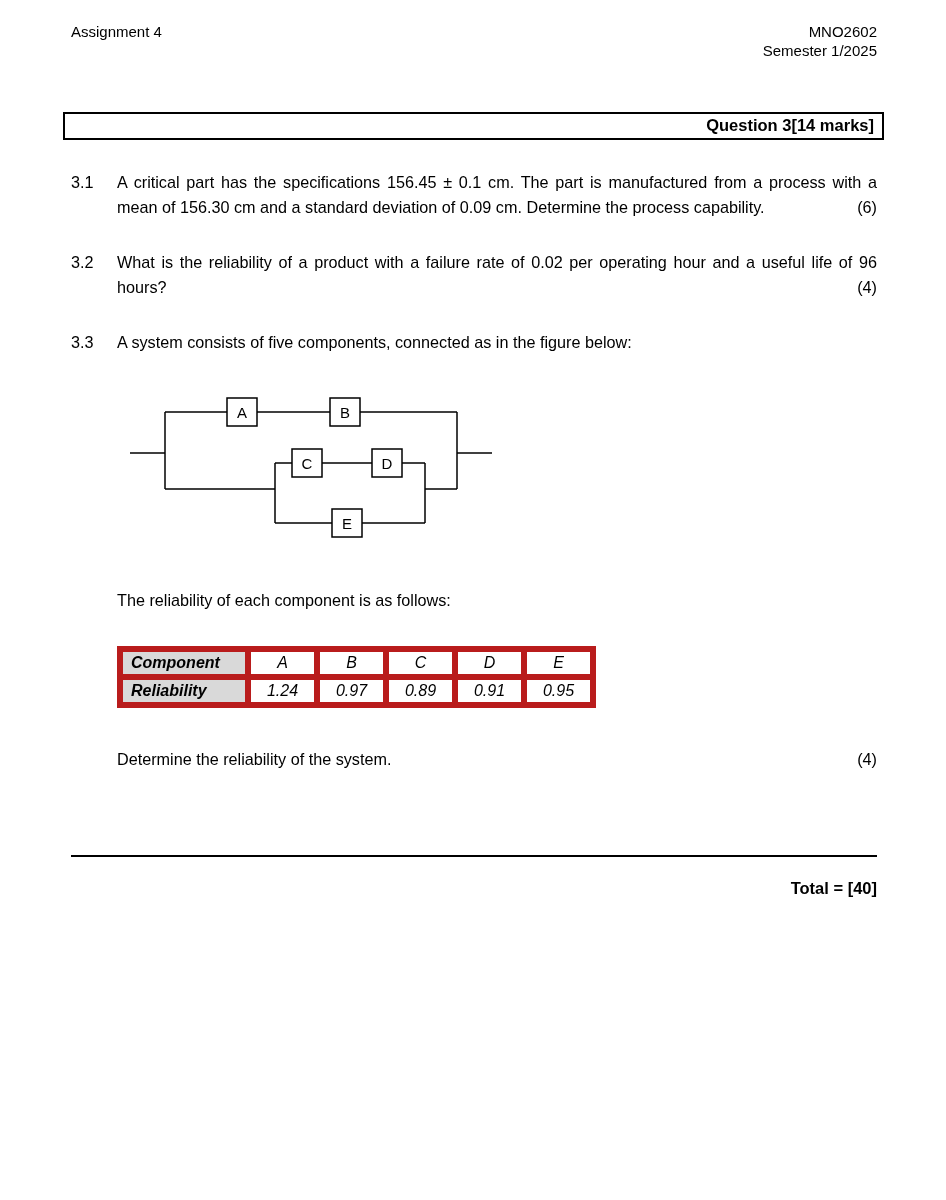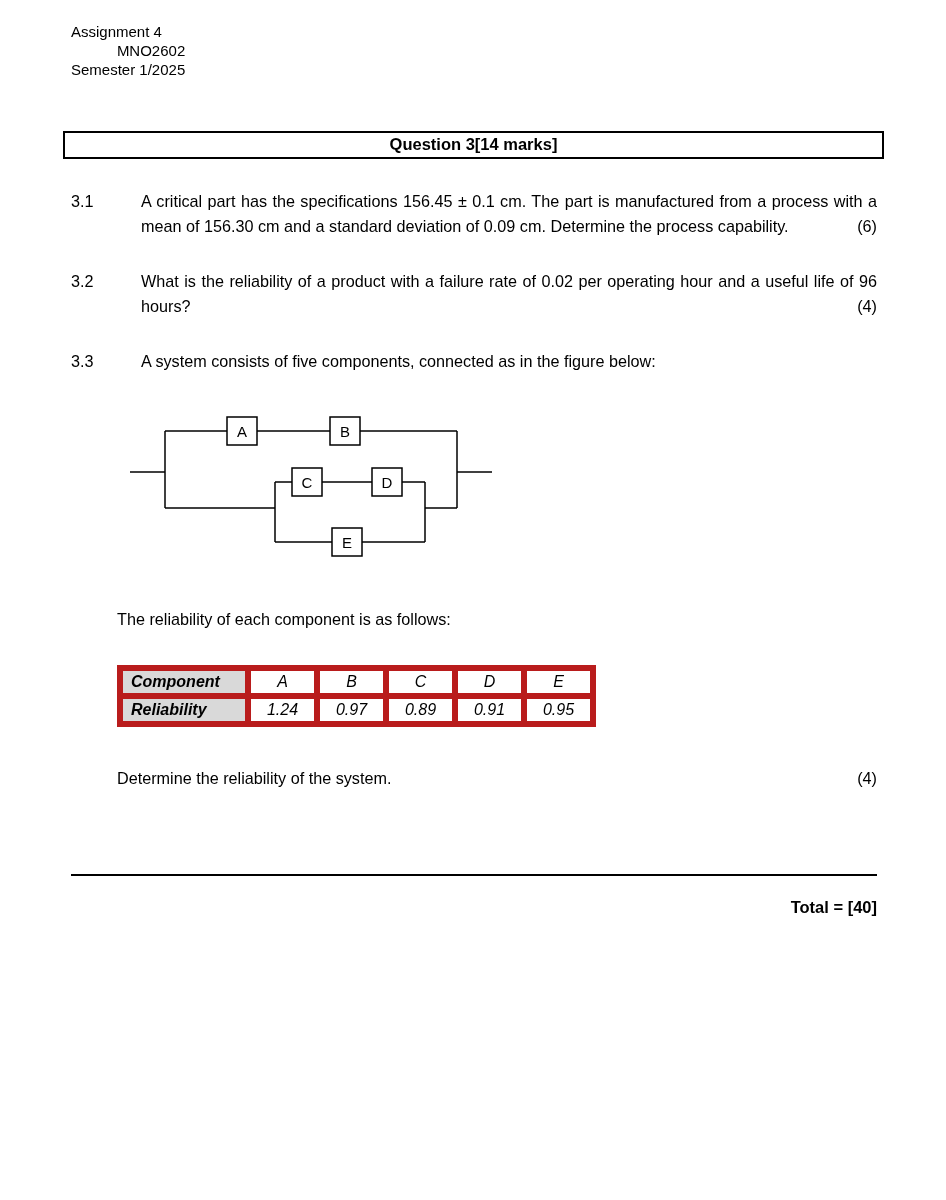--- a/index.html
+++ b/index.html
@@ -18,44 +18,42 @@
     position: relative;
   }
 
   
   .doc-header {
     display: flex;
     justify-content: space-between;
     align-items: flex-start;
     font-size: 15px;
     line-height: 19px;
-    flex-direction: column;
   }
   .doc-header .left { font-weight: 400; }
   .doc-header .right { text-align: right; }
 
   
   .q-banner {
     margin: 52px -7px 0 -8px;
     border: 2px solid #000;
     display: flex;
-    justify-content: center;
+    justify-content: flex-end;
     align-items: center;
     padding: 2px 8px 3px 8px;
     font-size: 16.5px;
     font-weight: 700;
   }
 
   
   .question {
     display: flex;
     margin-top: 30px;
     font-size: 16.2px;
     line-height: 25px;
-    gap: 24px;
   }
   .q-num {
     width: 46px;
     flex: 0 0 46px;
   }
   .q-text {
     flex: 1;
     position: relative;
     text-align: justify;
   }

